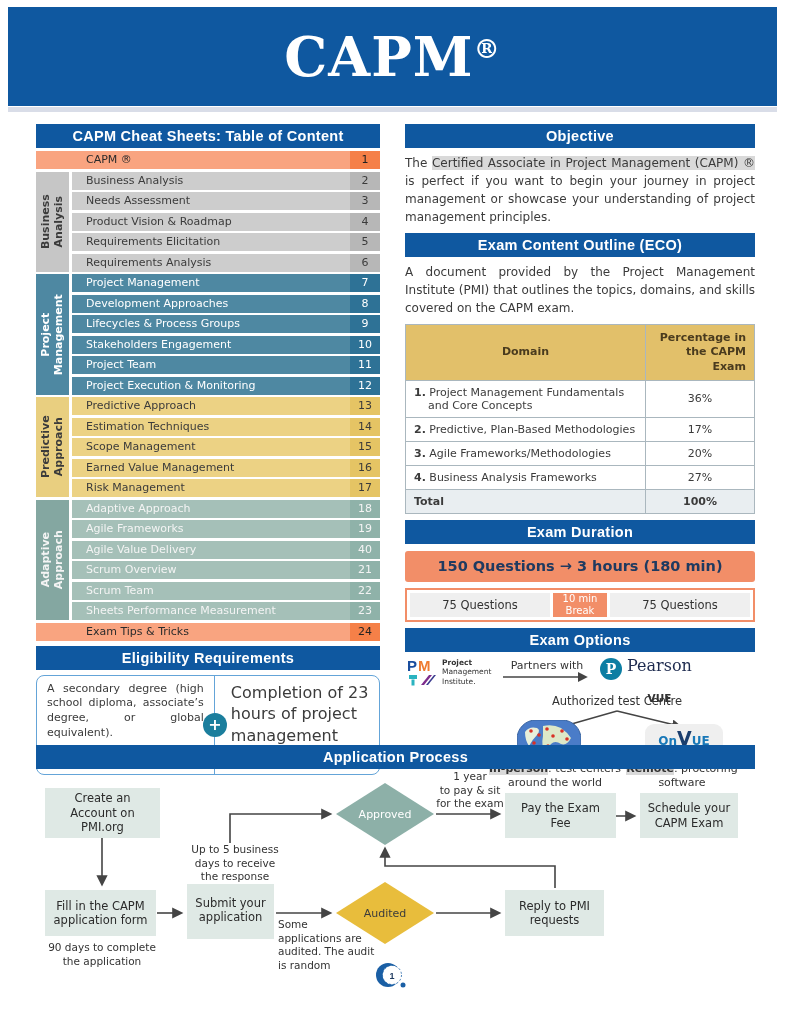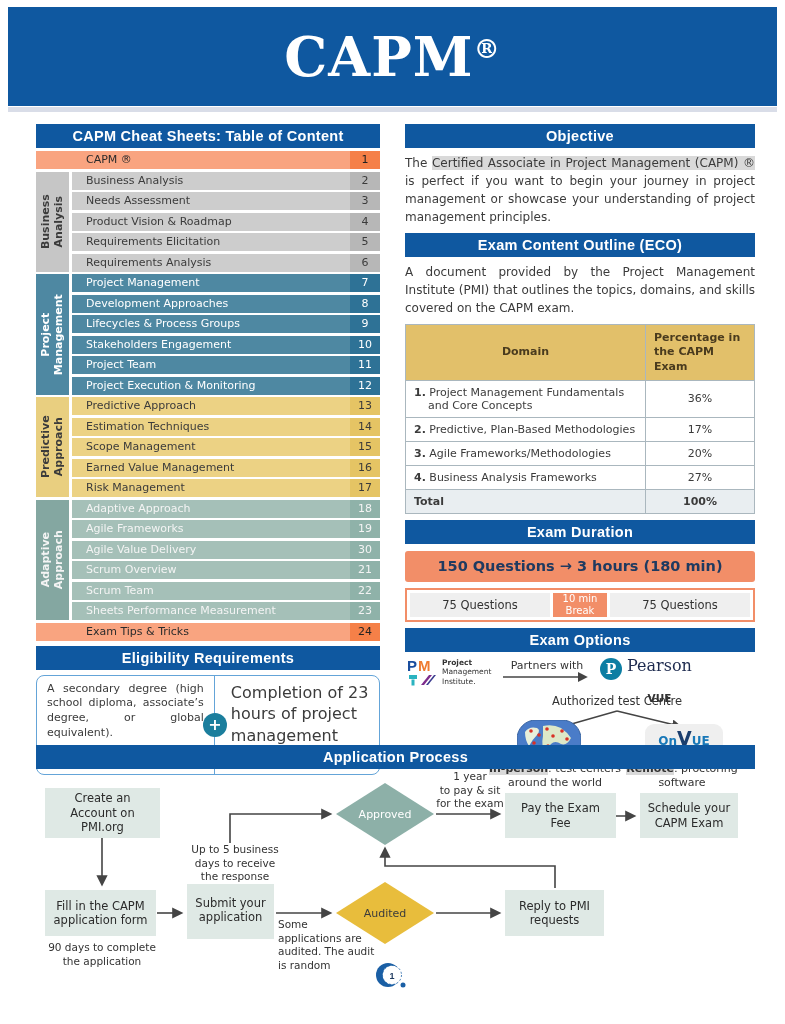--- a/index.html
+++ b/index.html
@@ -74,21 +74,21 @@
   .para { margin:6px 0 7px; font-size:12px; line-height:1.5; text-align:justify; color:#3B3B3B; }
   .hl { background:var(--highlight); }
   .b { font-weight:bold; }
 
   .eco-table {
     display:grid; grid-template-columns:1fr 108px; gap:1px;
     background:#AAB7BE; border:1px solid #AAB7BE; font-size:11px; margin-top:2px;
   }
   .eco-cell { background:#fff; padding:5px 8px; }
   .eco-hdr-cell {
-    background:var(--gold-hdr); font-weight:600; text-align:left; color:#4A3B1E;
+    background:var(--gold-hdr); font-weight:600; text-align:right; color:#4A3B1E;
     display:flex; align-items:center; justify-content:center; line-height:1.3; padding:6px 8px;
   }
   .eco-domain { padding-left:22px; }
   .eco-domain .n { font-weight:bold; margin-left:-14px; }
   .eco-pct { text-align:center; display:flex; align-items:center; justify-content:center; }
   .eco-total { background:#E9EEF1; font-weight:bold; }
 
   .dur-hdr { margin-top:6px; }
   .dur-banner {
     margin-top:7px; background:var(--salmon); border-radius:3px; height:31px;
@@ -201,21 +201,21 @@
       <div class="toc-cell toc-num num-gold" style="grid-area: 15 / 3;">15</div>
       <div class="toc-cell toc-label row-gold" style="grid-area: 16 / 2;">Earned Value Management</div>
       <div class="toc-cell toc-num num-gold" style="grid-area: 16 / 3;">16</div>
       <div class="toc-cell toc-label row-gold" style="grid-area: 17 / 2;">Risk Management</div>
       <div class="toc-cell toc-num num-gold" style="grid-area: 17 / 3;">17</div>
       <div class="toc-cell toc-label row-sage" style="grid-area: 18 / 2;">Adaptive Approach</div>
       <div class="toc-cell toc-num num-sage" style="grid-area: 18 / 3;">18</div>
       <div class="toc-cell toc-label row-sage" style="grid-area: 19 / 2;">Agile Frameworks</div>
       <div class="toc-cell toc-num num-sage" style="grid-area: 19 / 3;">19</div>
       <div class="toc-cell toc-label row-sage" style="grid-area: 20 / 2;">Agile Value Delivery</div>
-      <div class="toc-cell toc-num num-sage" style="grid-area: 20 / 3;">30</div>
+      <div class="toc-cell toc-num num-sage" style="grid-area: 20 / 3;">40</div>
       <div class="toc-cell toc-label row-sage" style="grid-area: 21 / 2;">Scrum Overview</div>
       <div class="toc-cell toc-num num-sage" style="grid-area: 21 / 3;">21</div>
       <div class="toc-cell toc-label row-sage" style="grid-area: 22 / 2;">Scrum Team</div>
       <div class="toc-cell toc-num num-sage" style="grid-area: 22 / 3;">22</div>
       <div class="toc-cell toc-label row-sage" style="grid-area: 23 / 2;">Sheets Performance Measurement</div>
       <div class="toc-cell toc-num num-sage" style="grid-area: 23 / 3;">23</div>
       <div class="toc-cell toc-label row-orange toc-label-full" style="grid-row: 24;">Exam Tips &amp; Tricks</div>
       <div class="toc-cell toc-num num-orange" style="grid-area: 24 / 3;">24</div>
       <div class="group-cell lbl-gray" style="grid-area: 2 / 1 / span 5;">
         <span>

